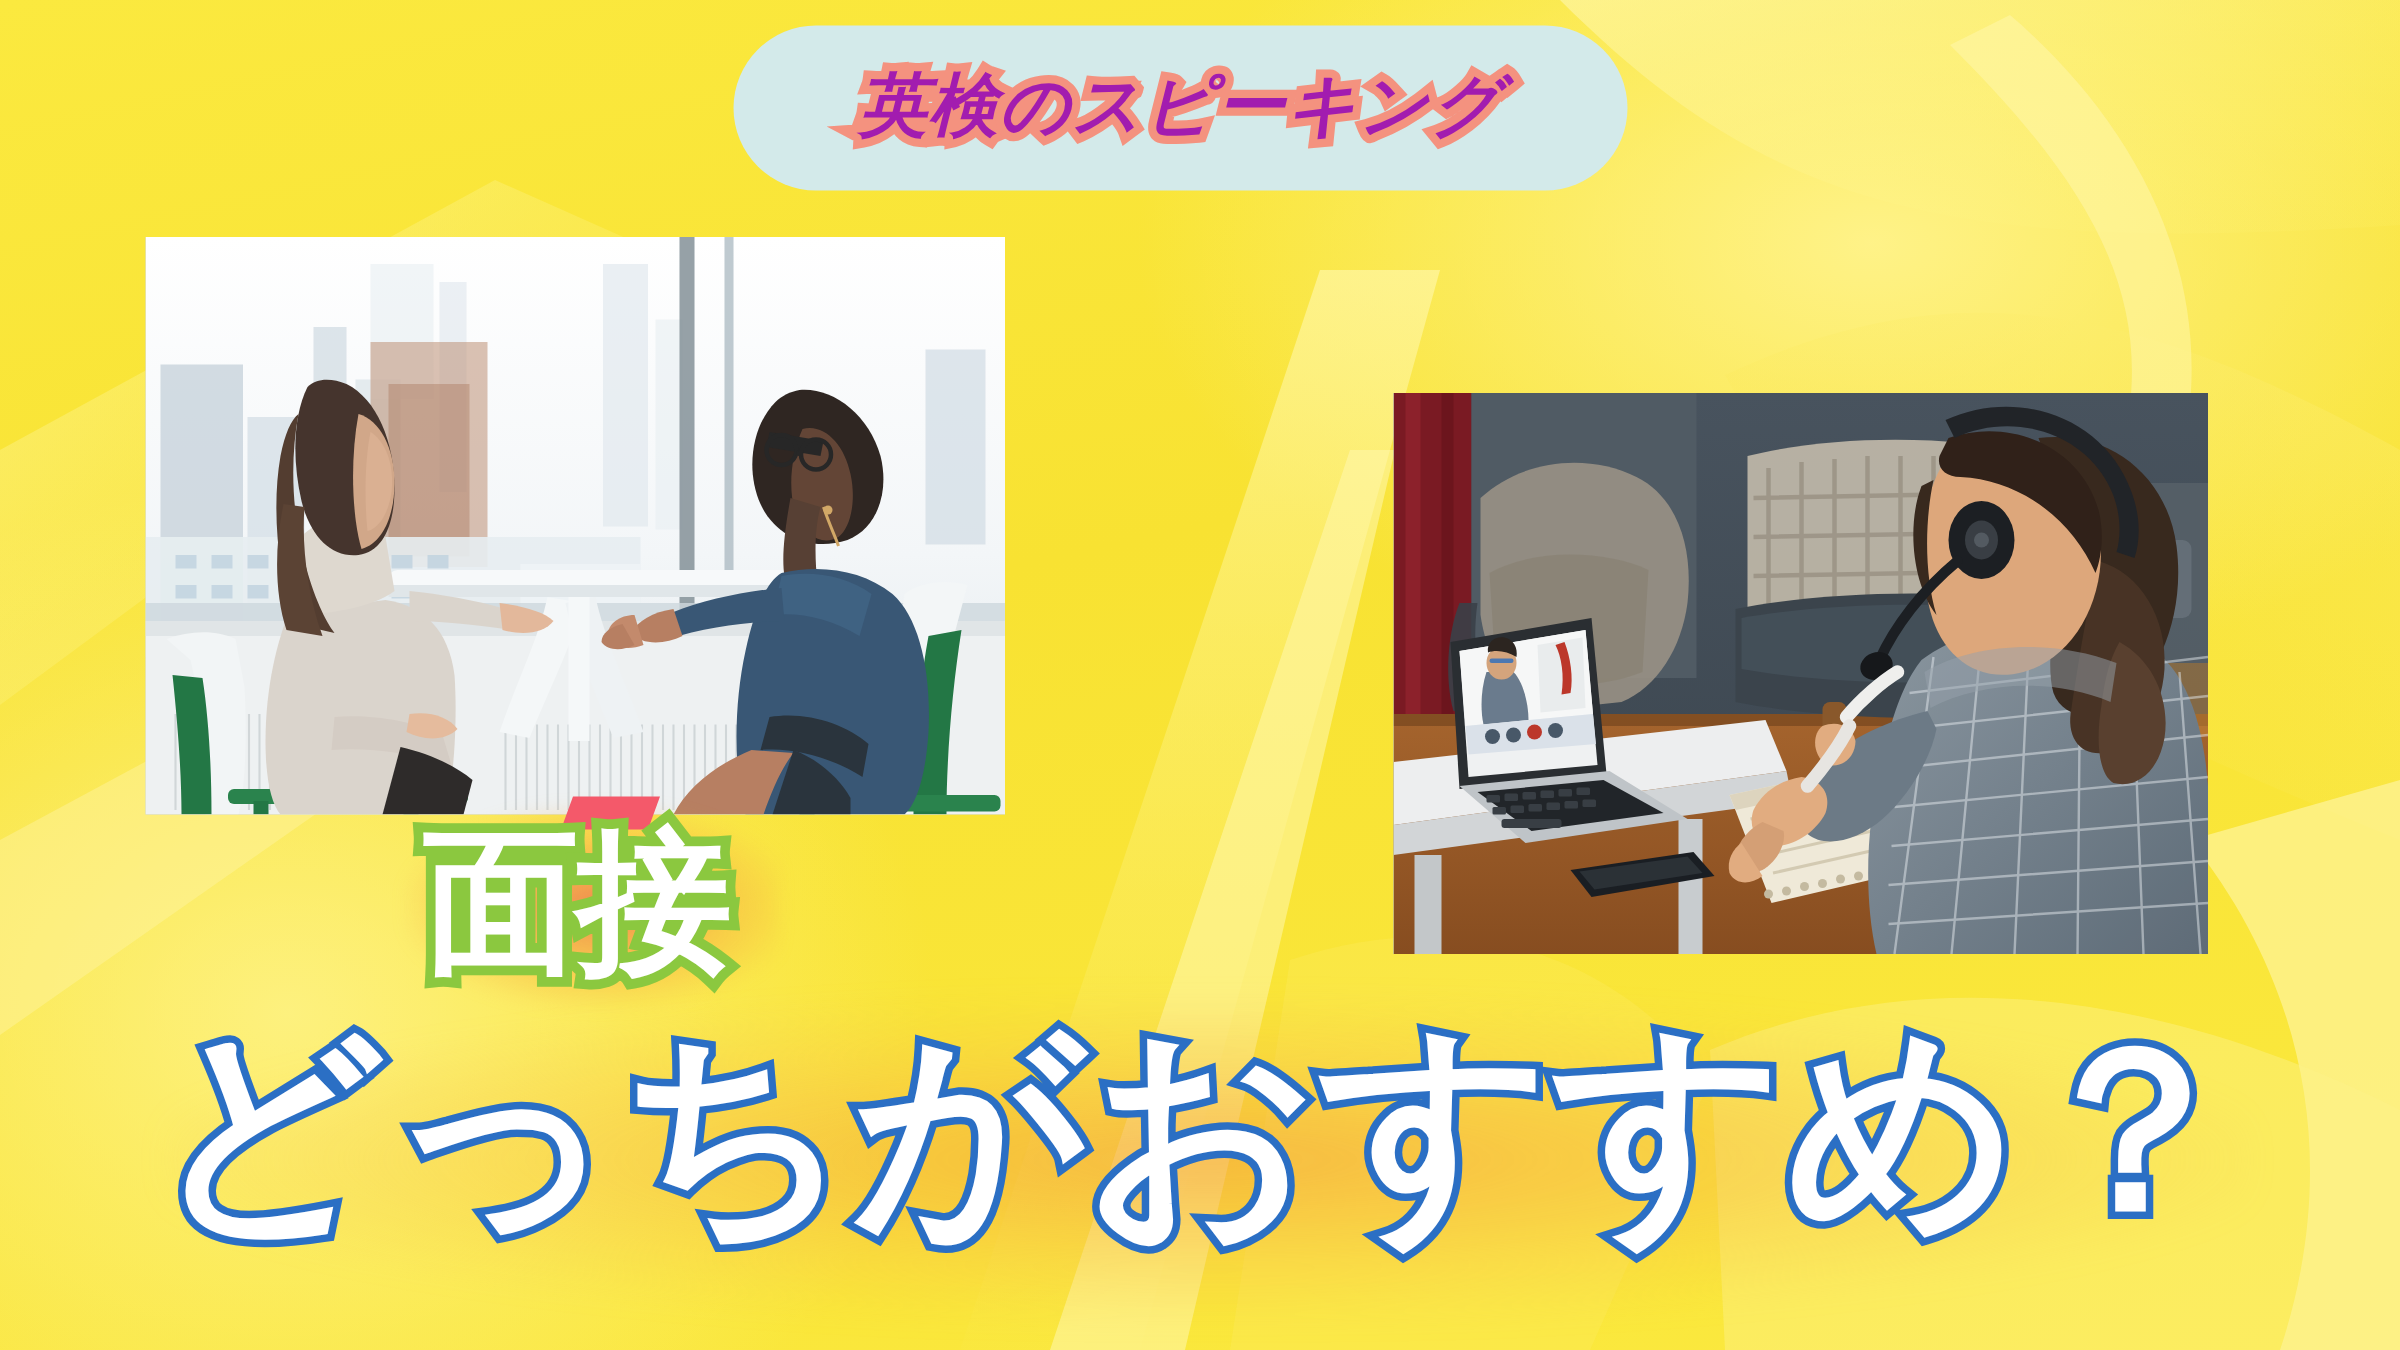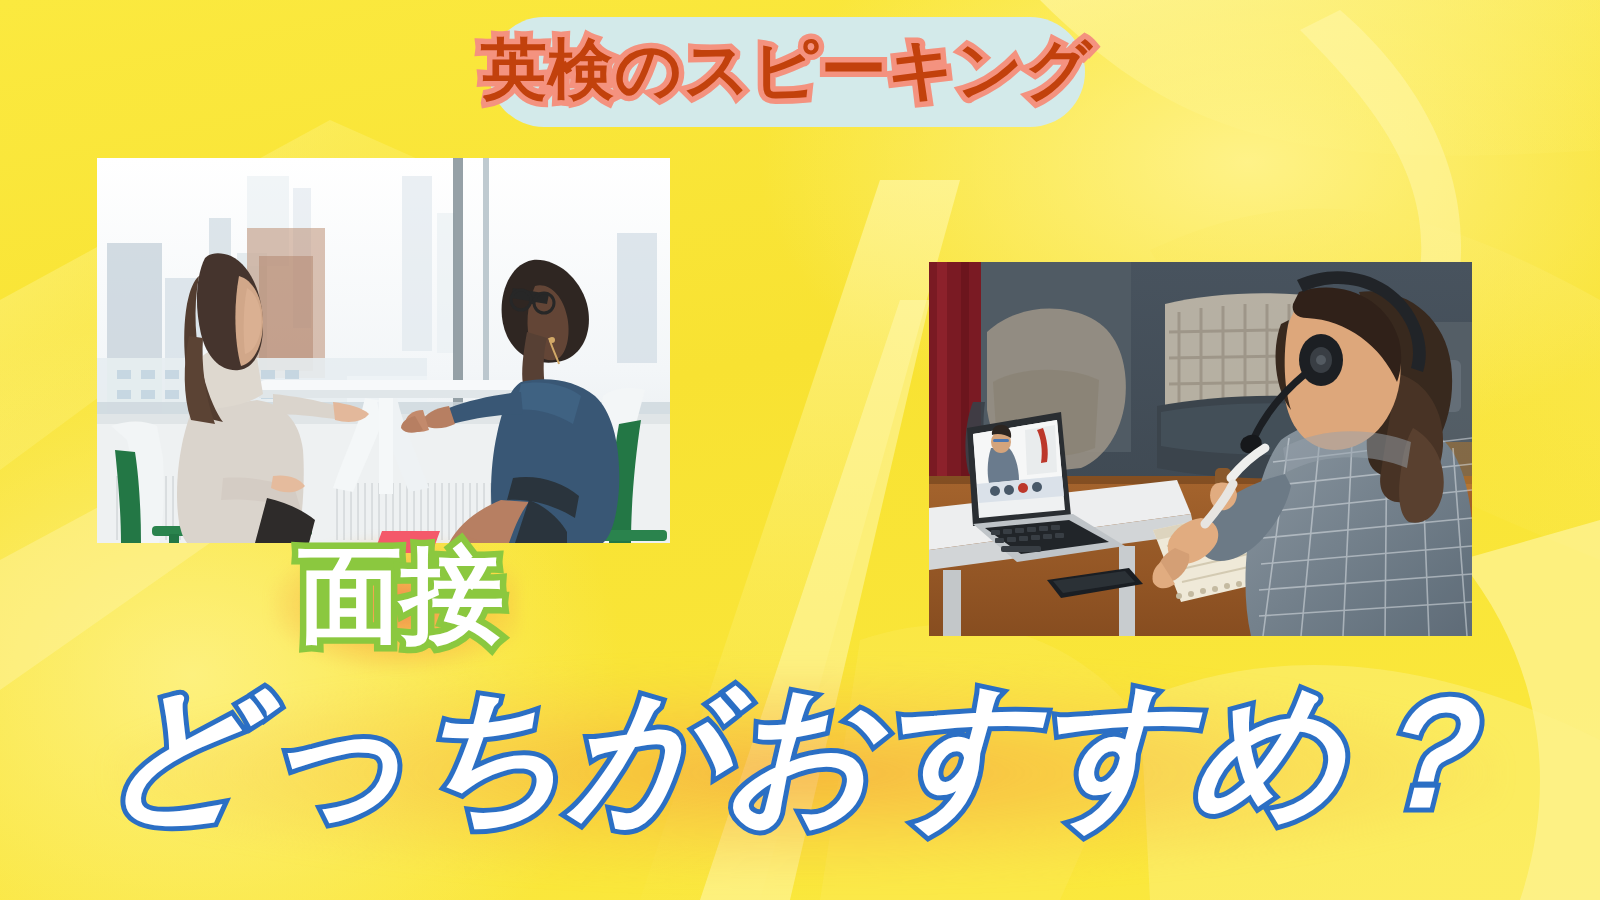--- a/index.html
+++ b/index.html
@@ -46,29 +46,30 @@
     width: 596px;
     height: 110px;
     background: #d3eaea;
     border-radius: 55px;
     display: flex;
     align-items: center;
     justify-content: center;
   }
   .pill-text {
     font-family: "DejaVu Sans", sans-serif;
-    font-size: 66px;
+    font-size: 46px;
     font-weight: 700;
     letter-spacing: 1px;
-    color: #c2410c;
+    color: #a21caf;
     line-height: 1;
     -webkit-text-stroke: 11px #f4927f;
     paint-order: stroke fill;
     white-space: nowrap;
     transform: translateY(-2px);
+    font-style: italic;
   }
 
   
   .scbt-wrap {
     position: absolute;
     left: 1053px;
     top: 146px;
     width: 270px;
     height: 104px;
     display: flex;
@@ -113,22 +114,22 @@
   }
   .mensetsu-slash {
     position: absolute;
     left: 108px; top: -12px;
     width: 58px; height: 22px;
     background: #f4596a;
     transform: skewX(-20deg);
   }
   .mensetsu-text {
     position: absolute;
-    left: 28px; top: 4px;
-    font-family: Liberation Mono, monospace;
+    left: 12px; top: 4px;
+    font-family: Liberation Serif, serif;
     font-size: 104px;
     font-weight: 700;
     color: #ffffff;
     line-height: 1.08;
     letter-spacing: -2px;
     -webkit-text-stroke: 13px #8bc83f;
     paint-order: stroke fill;
     white-space: nowrap;
   }
 
@@ -154,21 +155,20 @@
     text-align: center;
     font-family: "DejaVu Sans", sans-serif;
     font-size: 152px;
     font-weight: 700;
     color: #ffffff;
     line-height: 1.22;
     letter-spacing: 0px;
     -webkit-text-stroke: 10px #2b6fc4;
     paint-order: stroke fill;
     white-space: nowrap;
-    font-style: italic;
   }
 </style>
 </head>
 <body>
 
 <div id="stage">
 
   <div class="bg-base"></div>
   <svg class="bg-svg" viewBox="0 0 1600 900" preserveAspectRatio="none">
     <defs>

